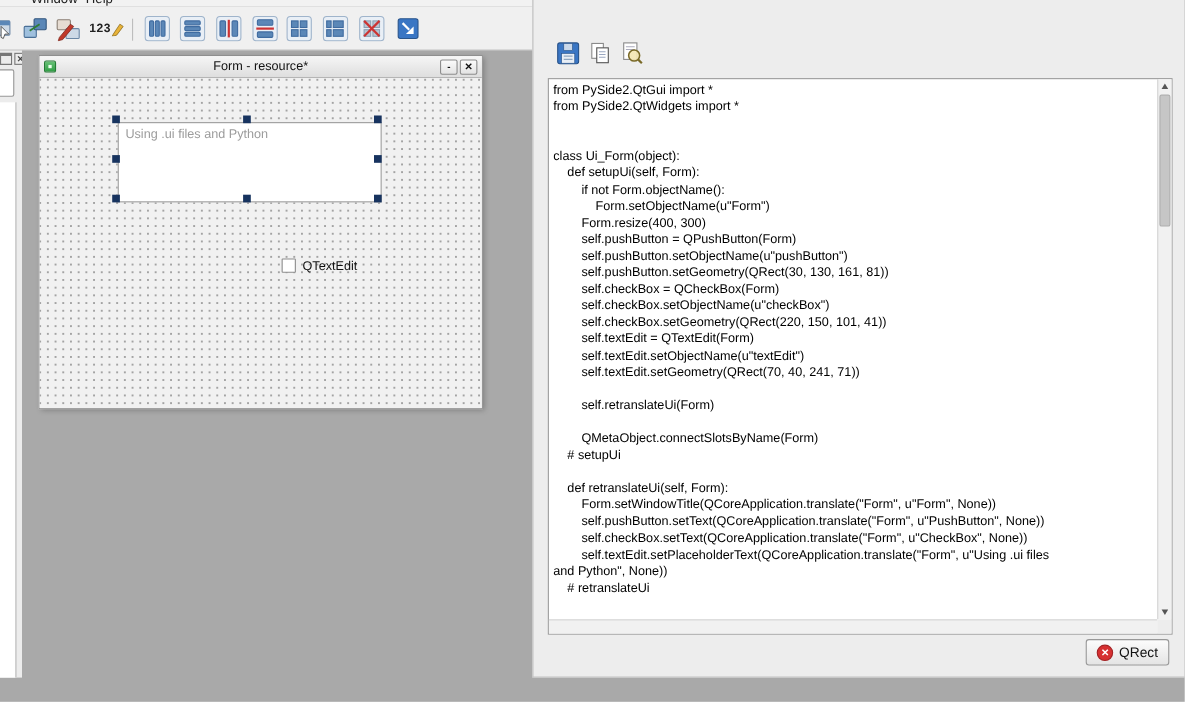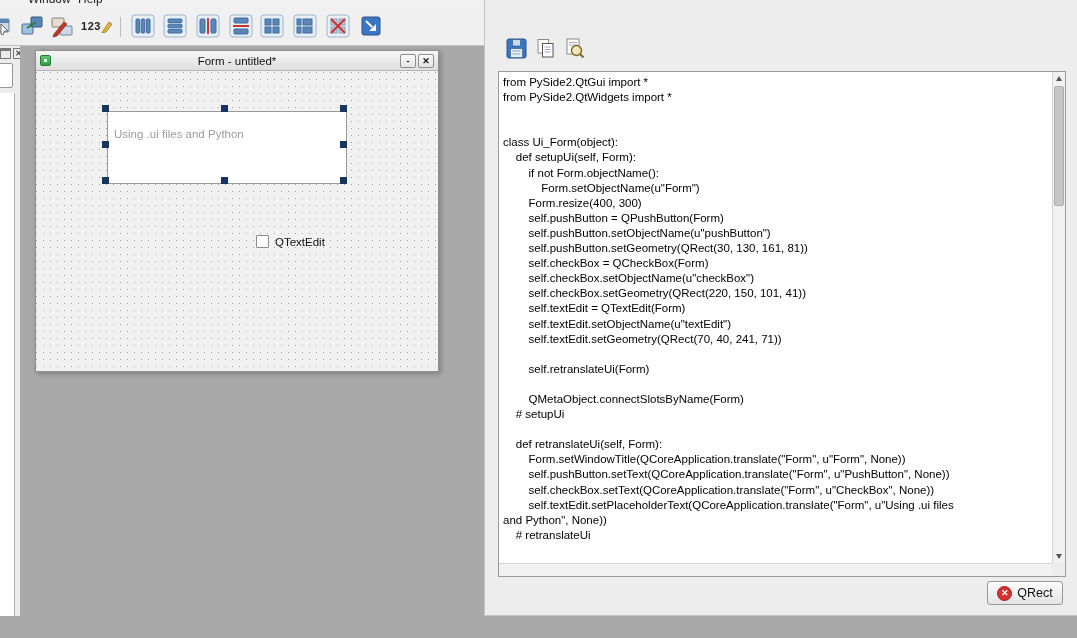--- a/index.html
+++ b/index.html
@@ -37,21 +37,21 @@
   .form-icon::after { content:""; position:absolute; left:3px; top:3px; width:3px; height:3px; background:#eaffea; }
   .form-title { flex:1; text-align:center; font-size:11.5px; color:#111; }
   .tb-btn { position:absolute; top:3px; width:16px; height:14px; background:linear-gradient(#fbfbfb,#e3e3e3); border:1px solid #8d8d8d; border-radius:2px; font-size:9px; font-weight:bold; line-height:12px; text-align:center; color:#111; }
   .tb-min { right:22px; } .tb-close { right:4px; }
   .form-content { position:absolute; left:0; top:20px; width:402px; height:300px;
     background-color:#f1f1f1;
     background-image:radial-gradient(circle, #a3a3a3 0.8px, rgba(0,0,0,0) 1px);
     background-size:7px 7px; background-position:4px 5px; }
 
   .w-textedit { position:absolute; left:71px; top:40px; width:240px; height:73px; background:#fff; border:1px solid #9b9b9b; }
-  .w-textedit .ph { padding:16px 6px; font-size:11.5px; color:#9c9c9c; }
+  .w-textedit .ph { padding:4px 6px; font-size:11.5px; color:#9c9c9c; }
   .handle { position:absolute; width:7px; height:7px; background:#17335f; }
   .w-pushbutton { position:absolute; left:31px; top:135px; width:159px; height:73px; background:linear-gradient(#fbfbfb,#e2e2e2); border:1px solid #a6a6a6; border-radius:3px; display:flex; align-items:center; justify-content:center; font-size:11.5px; color:#111; }
   .w-checkbox { position:absolute; left:220px; top:164px; display:flex; align-items:center; }
   .cb-ind { width:13px; height:13px; background:#fff; border:1px solid #8c8c8c; border-radius:1px; }
   .cb-label { margin-left:6px; font-size:11.5px; color:#111; }
 
   
   .code-dialog { position:absolute; left:484px; top:0; width:593px; height:616px; background:#ededed; border-left:1px solid #c2c2c2; border-bottom:1px solid #c2c2c2;padding-left:48px; }
   .dbtn { position:absolute; top:36px; width:25px; height:25px; display:flex; align-items:center; justify-content:center; }
   .code-area { position:absolute; left:13px; top:71px; width:568px; height:506px; background:#fff; border:1px solid #9a9a9a; }
@@ -186,21 +186,21 @@
     <div class="dock-btn dock-close">✕</div>
     <div class="dock-filter"></div>
     <div class="dock-list"></div>
   </div>
 
   <div class="mdi"></div>
 
   <div class="form-window">
     <div class="form-titlebar">
       <span class="form-icon"></span>
-      <span class="form-title">Form - untitled*</span>
+      <span class="form-title">Form - resource*</span>
       <span class="tb-btn tb-min">-</span>
       <span class="tb-btn tb-close">✕</span>
     </div>
     <div class="form-content">
 
       <div class="w-textedit">
         <div class="ph">Using .ui files and Python</div>
       </div>
       <div class="handle" style="left:66px;top:34px;"></div>
       <div class="handle" style="left:185px;top:34px;"></div>

